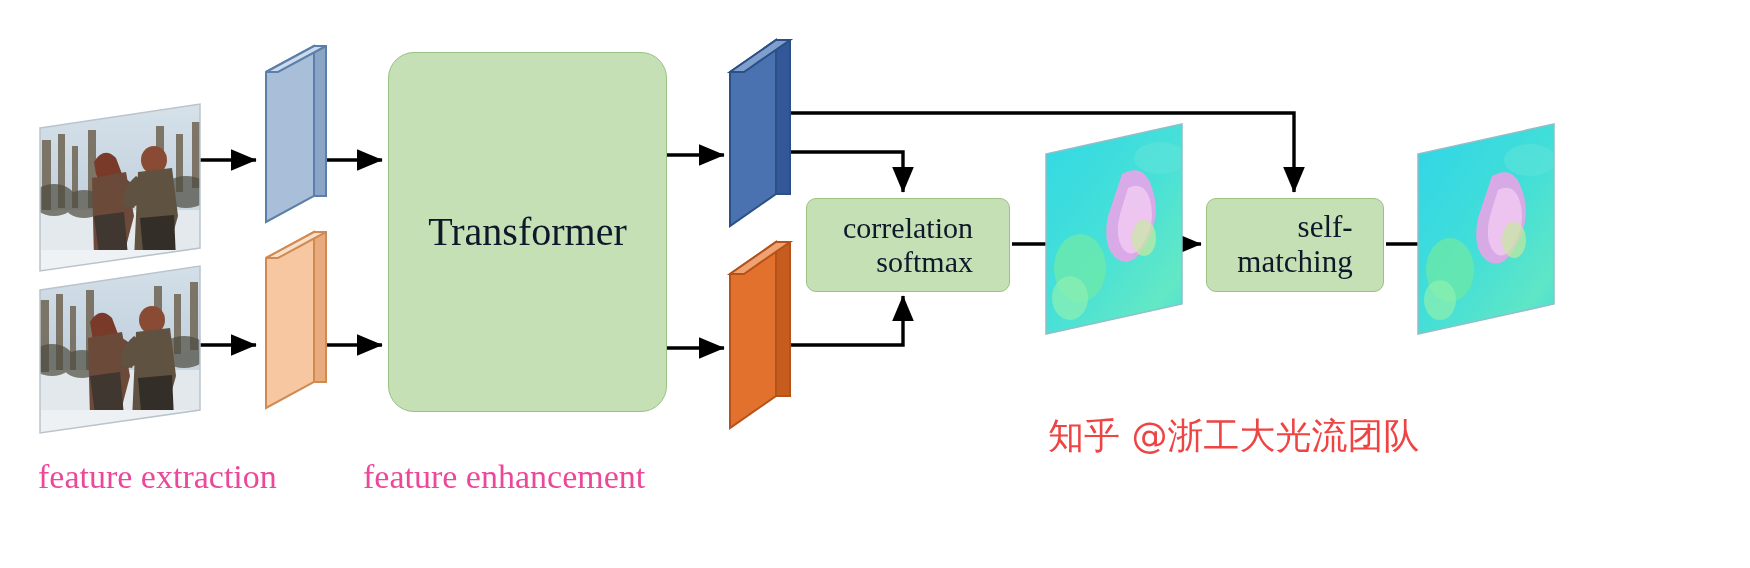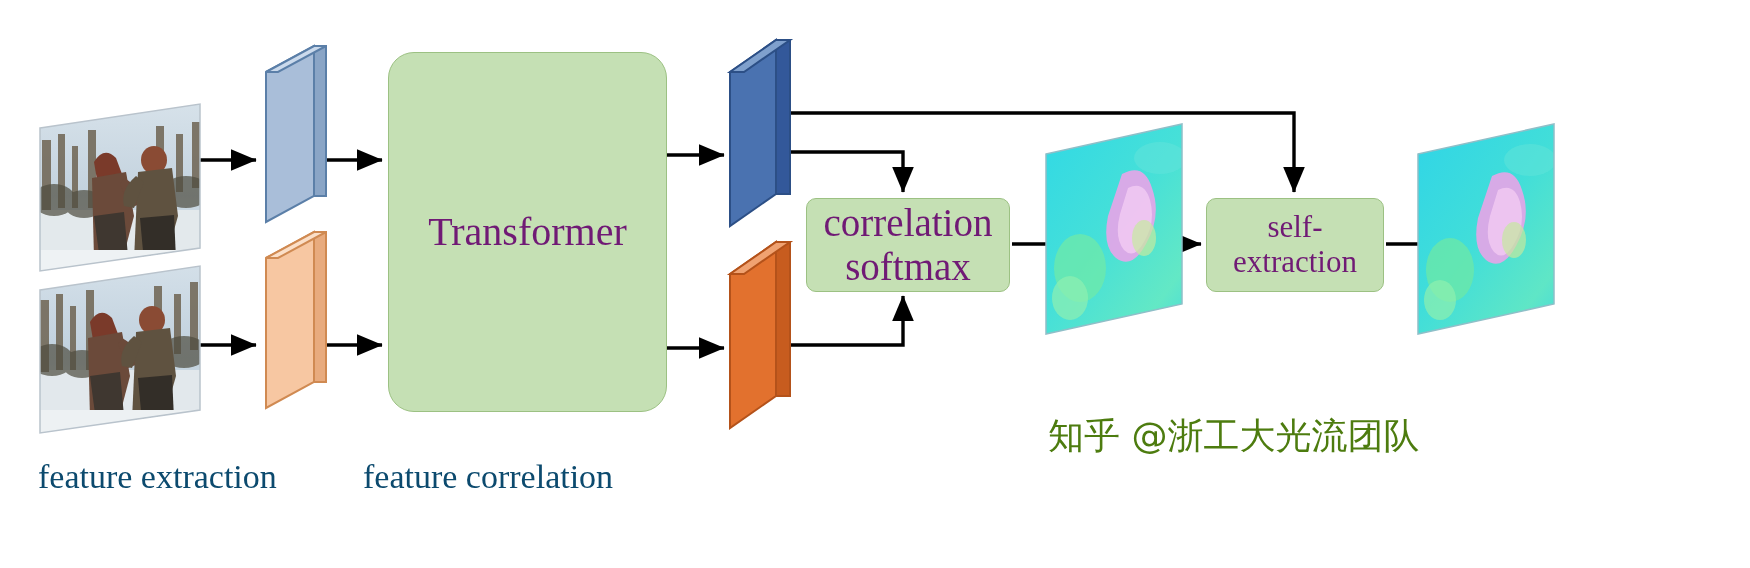--- a/index.html
+++ b/index.html
@@ -1,25 +1,25 @@
 <!DOCTYPE html>
 <html><head>
 <meta charset="utf-8">
 <style>
   html,body{margin:0;padding:0;background:#ffffff;}
   body{width:1750px;height:568px;position:relative;overflow:hidden;font-family:"Liberation Serif",serif;}
   #stage{position:absolute;left:0;top:0;width:1750px;height:568px;}
   .abs{position:absolute;}
-  .caption{font-family:"Liberation Serif",serif;font-size:34px;color:#0c4a6e;white-space:nowrap;}
-  .boxlabel{font-family:"Liberation Serif",serif;color:#701a75;text-align:center;line-height:1.12;}
+  .caption{font-family:"Liberation Serif",serif;font-size:34px;color:#ec4899;white-space:nowrap;}
+  .boxlabel{font-family:"Liberation Serif",serif;color:#0f172a;text-align:right;line-height:1.12;}
   
   .greenblock{background:#c5e0b4;border:1px solid #9cc183;border-radius:26px;display:flex;align-items:center;justify-content:center;}
   .greensmall{background:#c5e0b4;border:1px solid #9cc183;border-radius:10px;display:flex;align-items:center;justify-content:center;}
   
-  .watermark{font-family:"DejaVu Sans",sans-serif;font-size:36px;color:#4d7c0f;white-space:nowrap;}
+  .watermark{font-family:"DejaVu Sans",sans-serif;font-size:36px;color:#ef4444;white-space:nowrap;}
   svg{display:block;}
 </style>
 </head>
 <body>
 
 <div id="stage">
 
   <svg class="abs" style="left:0;top:0;" width="1750" height="568" viewBox="0 0 1750 568">
     <defs>
       <marker id="ah" markerWidth="9" markerHeight="9" refX="7.4" refY="3.2" orient="auto">
@@ -168,21 +168,21 @@
     <polygon points="8,44 22,44 68,12 54,12" fill="#7fa0cd" stroke="#2c4f86" stroke-width="2"></polygon>
   </svg>
 
   <svg class="abs" style="left:722px;top:230px;" width="92" height="210" viewBox="0 0 92 210">
     <polygon points="8,44 54,12 54,166 8,198" fill="#e2712e" stroke="#b4521a" stroke-width="2"></polygon>
     <polygon points="54,12 68,12 68,166 54,166" fill="#c75c1f" stroke="#b4521a" stroke-width="2"></polygon>
     <polygon points="8,44 22,44 68,12 54,12" fill="#f0a271" stroke="#b4521a" stroke-width="2"></polygon>
   </svg>
 
   <div class="abs greensmall" style="left:806px;top:198px;width:202px;height:92px;">
-    <span class="boxlabel" style="font-size:39px;white-space:pre-line;">correlation
+    <span class="boxlabel" style="font-size:30px;white-space:pre-line;">correlation
 softmax</span>
   </div>
 
   <svg class="abs" style="left:1040px;top:118px;" width="170" height="230" viewBox="0 0 170 230">
     <defs>
       <clipPath id="clipF1">
           <polygon points="6,36 142,6 142,186 6,216"></polygon>
         </clipPath>
       <linearGradient id="fg1" x1="0" y1="0" x2="1" y2="1">
         <stop offset="0%" stop-color="#2fd8e6"></stop>
@@ -198,21 +198,21 @@
       <path d="M82 56 q22 -12 30 14 q10 28 -6 56 q-14 26 -30 14 q-14 -12 -8 -42 z" fill="#e0a7e8" opacity="0.95"></path>
       <path d="M88 70 q16 -8 22 12 q6 22 -6 42 q-10 18 -20 8 q-10 -12 -4 -36z" fill="#f0c8f2" opacity="0.9"></path>
       <ellipse cx="104" cy="120" rx="12" ry="18" fill="#c6e9a0" opacity="0.7"></ellipse>
       <ellipse cx="120" cy="40" rx="26" ry="16" fill="#5fe3da" opacity="0.6"></ellipse>
     </g>
     <polygon points="6,36 142,6 142,186 6,216" fill="none" stroke="#8fbfc8" stroke-width="1.5"></polygon>
   </svg>
 
   <div class="abs greensmall" style="left:1206px;top:198px;width:176px;height:92px;">
     <span class="boxlabel" style="font-size:31px;white-space:pre-line;">self-
-extraction</span>
+matching</span>
   </div>
 
   <svg class="abs" style="left:1412px;top:118px;" width="170" height="230" viewBox="0 0 170 230">
     <defs>
       <clipPath id="clipF2">
           <polygon points="6,36 142,6 142,186 6,216"></polygon>
         </clipPath>
       <linearGradient id="fg2" x1="0" y1="0" x2="1" y2="1">
         <stop offset="0%" stop-color="#2ed4e8"></stop>
           <stop offset="45%" stop-color="#41ded9"></stop>
@@ -228,15 +228,15 @@
       <path d="M86 72 q16 -8 22 12 q6 22 -6 42 q-10 18 -20 8 q-10 -12 -4 -36z" fill="#efc7f1" opacity="0.9"></path>
       <ellipse cx="102" cy="122" rx="12" ry="18" fill="#c4e89e" opacity="0.7"></ellipse>
       <ellipse cx="118" cy="42" rx="26" ry="16" fill="#5de2d9" opacity="0.6"></ellipse>
     </g>
     <polygon points="6,36 142,6 142,186 6,216" fill="none" stroke="#8fbfc8" stroke-width="1.5"></polygon>
   </svg>
 
   <div class="abs watermark" style="left:1048px;top:412px;">知乎 @浙工大光流团队</div>
 
   <div class="abs caption" style="left:38px;top:458px;">feature extraction</div>
-  <div class="abs caption" style="left:363px;top:458px;">feature correlation</div>
+  <div class="abs caption" style="left:363px;top:458px;">feature enhancement</div>
 
 </div>
 
 </body></html>

